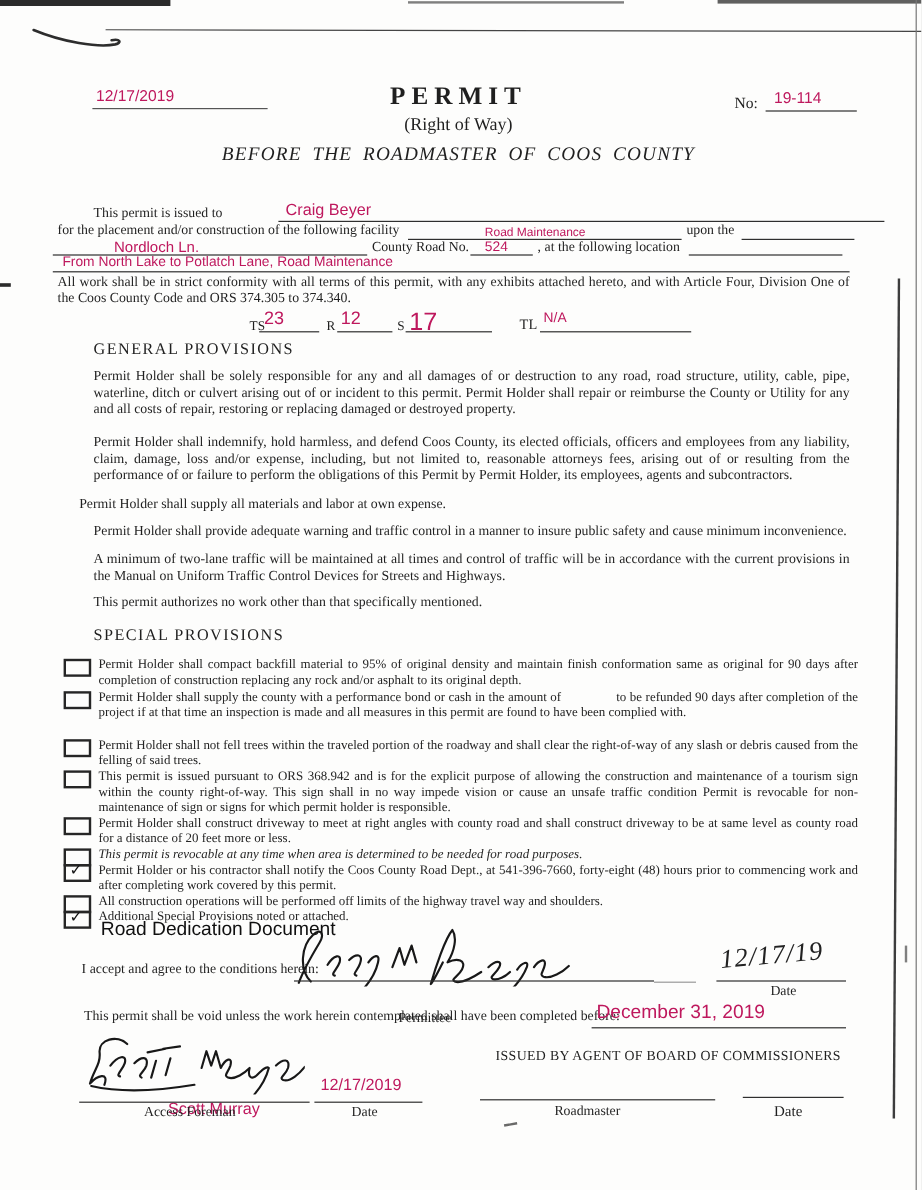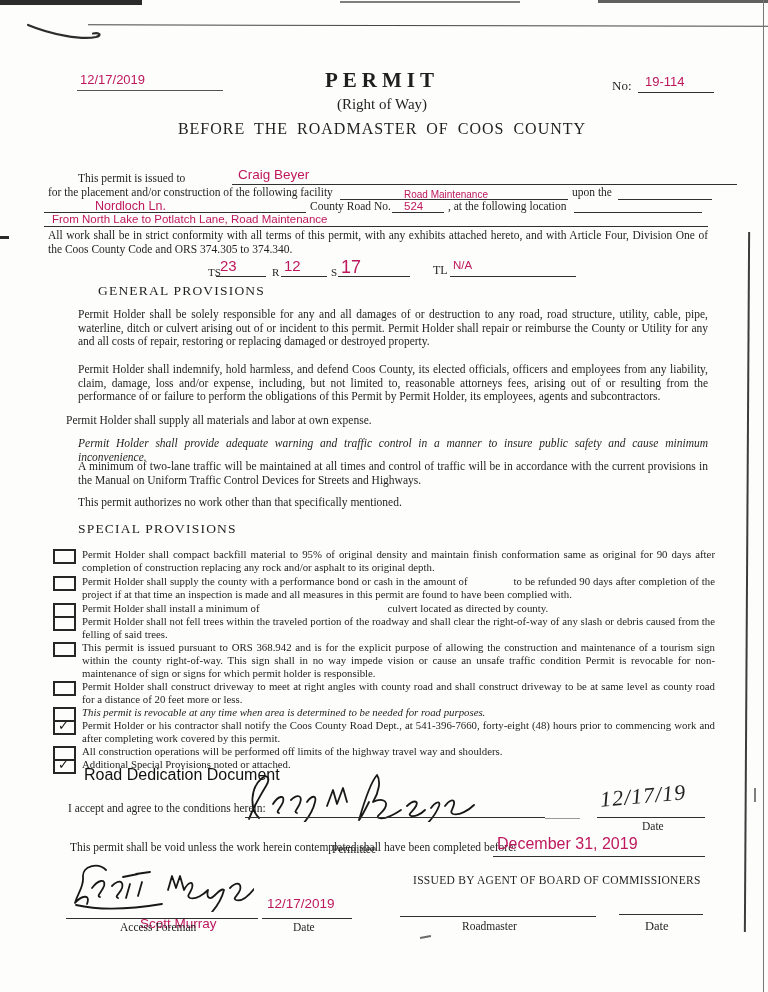--- a/index.html
+++ b/index.html
@@ -46,21 +46,21 @@
   <div class="artifact" style="left:754px;top:788px;width:2px;height:14px;opacity:.6;"></div>
   <div class="artifact" style="left:420px;top:936px;width:11px;height:2px;transform:rotate(-10deg);opacity:.7;"></div>
 
   <div class="abs sans" style="left:80px;top:72px;font-size:13px;">12/17/2019</div>
   <div class="uline" style="left:77px;top:90px;width:146px;border-color:#555;"></div>
   <div class="abs center title" style="top:68px;">PERMIT</div>
   <div class="abs center subtitle" style="top:96px;">(Right of Way)</div>
   <div class="abs serif" style="left:612px;top:78px;font-size:13px;">No:</div>
   <div class="abs sans" style="left:645px;top:74px;font-size:13px;">19-114</div>
   <div class="uline" style="left:638px;top:92px;width:76px;"></div>
-  <div class="abs center heading" style="top:120px;">BEFORE THE ROADMASTER OF COOS COUNTY</div>
+  <div class="abs center heading" style="top:120px;font-style:italic;">BEFORE THE ROADMASTER OF COOS COUNTY</div>
 
   <div class="abs lbl" style="left:78px;top:172px;">This permit is issued to</div>
   <div class="abs sans" style="left:238px;top:167px;font-size:13.5px;">Craig Beyer</div>
   <div class="uline" style="left:232px;top:184px;width:505px;"></div>
 
   <div class="abs lbl" style="left:48px;top:186px;">for the placement and/or construction of the following facility</div>
   <div class="abs sans" style="left:404px;top:189px;font-size:10px;">Road Maintenance</div>
   <div class="uline" style="left:340px;top:199px;width:228px;"></div>
   <div class="abs lbl" style="left:572px;top:186px;">upon the</div>
   <div class="uline" style="left:618px;top:199px;width:94px;"></div>
@@ -78,53 +78,47 @@
 
   <div class="abs para" style="left:48px;top:229px;width:660px;">All work shall be in strict conformity with all terms of this permit, with any exhibits attached hereto, and with Article Four, Division One of the Coos County Code and ORS 374.305 to 374.340.</div>
 
   <div class="abs serif" style="left:208px;top:266px;font-size:11px;">TS</div>
   <div class="abs sans" style="left:220px;top:257px;font-size:15px;">23</div>
   <div class="uline" style="left:216px;top:276px;width:50px;"></div>
   <div class="abs serif" style="left:272px;top:266px;font-size:11px;">R</div>
   <div class="abs sans" style="left:284px;top:257px;font-size:15px;">12</div>
   <div class="uline" style="left:281px;top:276px;width:46px;"></div>
   <div class="abs serif" style="left:331px;top:266px;font-size:11px;">S</div>
-  <div class="abs sans" style="left:341px;top:257px;font-size:18px;">17</div>
+  <div class="abs sans" style="left:341px;top:257px;font-size:21px;">17</div>
   <div class="uline" style="left:338px;top:276px;width:72px;"></div>
   <div class="abs serif" style="left:433px;top:263px;font-size:12px;">TL</div>
   <div class="abs sans" style="left:453px;top:259px;font-size:11.5px;">N/A</div>
   <div class="uline" style="left:450px;top:276px;width:126px;"></div>
 
-  <div class="abs sec-head" style="left:78px;top:283px;margin-left:20px;">GENERAL PROVISIONS</div>
+  <div class="abs sec-head" style="left:78px;top:283px;">GENERAL PROVISIONS</div>
   <div class="abs para" style="left:78px;top:308px;">Permit Holder shall be solely responsible for any and all damages of or destruction to any road, road structure, utility, cable, pipe, waterline, ditch or culvert arising out of or incident to this permit. Permit Holder shall repair or reimburse the County or Utility for any and all costs of repair, restoring or replacing damaged or destroyed property.</div>
   <div class="abs para" style="left:78px;top:363px;">Permit Holder shall indemnify, hold harmless, and defend Coos County, its elected officials, officers and employees from any liability, claim, damage, loss and/or expense, including, but not limited to, reasonable attorneys fees, arising out of or resulting from the performance of or failure to perform the obligations of this Permit by Permit Holder, its employees, agents and subcontractors.</div>
   <div class="abs para" style="left:66px;top:414px;">Permit Holder shall supply all materials and labor at own expense.</div>
-  <div class="abs para" style="left:78px;top:437px;font-style:italic;">Permit Holder shall provide adequate warning and traffic control in a manner to insure public safety and cause minimum inconvenience.</div>
+  <div class="abs para" style="left:78px;top:437px;">Permit Holder shall provide adequate warning and traffic control in a manner to insure public safety and cause minimum inconvenience.</div>
   <div class="abs para" style="left:78px;top:460px;">A minimum of two-lane traffic will be maintained at all times and control of traffic will be in accordance with the current provisions in the Manual on Uniform Traffic Control Devices for Streets and Highways.</div>
   <div class="abs para" style="left:78px;top:496px;">This permit authorizes no work other than that specifically mentioned.</div>
 
   <div class="abs sec-head" style="left:78px;top:521px;">SPECIAL PROVISIONS</div>
 
   <div class="sp-item" style="top:548px;">
     <span class="sp-box">
         <span class="sp-mark"></span>
       </span>
     <span class="sp-text">Permit Holder shall compact backfill material to 95% of original density and maintain finish conformation same as original for 90 days after completion of construction replacing any rock  and/or asphalt to its original depth.</span>
   </div>
   <div class="sp-item" style="top:575px;">
     <span class="sp-box">
         <span class="sp-mark"></span>
       </span>
     <span class="sp-text"><span>Permit Holder shall supply the county with a performance bond or cash in the amount of</span><span class="gap-sm"></span><span>to be refunded 90 days after completion of the project if at that time an inspection is made and all measures in this permit are found to have been complied with.</span></span>
-  </div>
-  <div class="sp-item" style="top:602px;">
-    <span class="sp-box">
-        <span class="sp-mark"></span>
-      </span>
-    <span class="sp-text"><span>Permit Holder shall install a minimum of</span><span class="gap-lg"></span><span>culvert located as directed by county.</span></span>
   </div>
   <div class="sp-item" style="top:615px;">
     <span class="sp-box">
         <span class="sp-mark"></span>
       </span>
     <span class="sp-text">Permit Holder shall not fell trees within the traveled portion of the roadway and shall clear the right-of-way of any slash or debris caused from the felling of said trees.</span>
   </div>
   <div class="sp-item" style="top:641px;">
     <span class="sp-box">
         <span class="sp-mark"></span>

